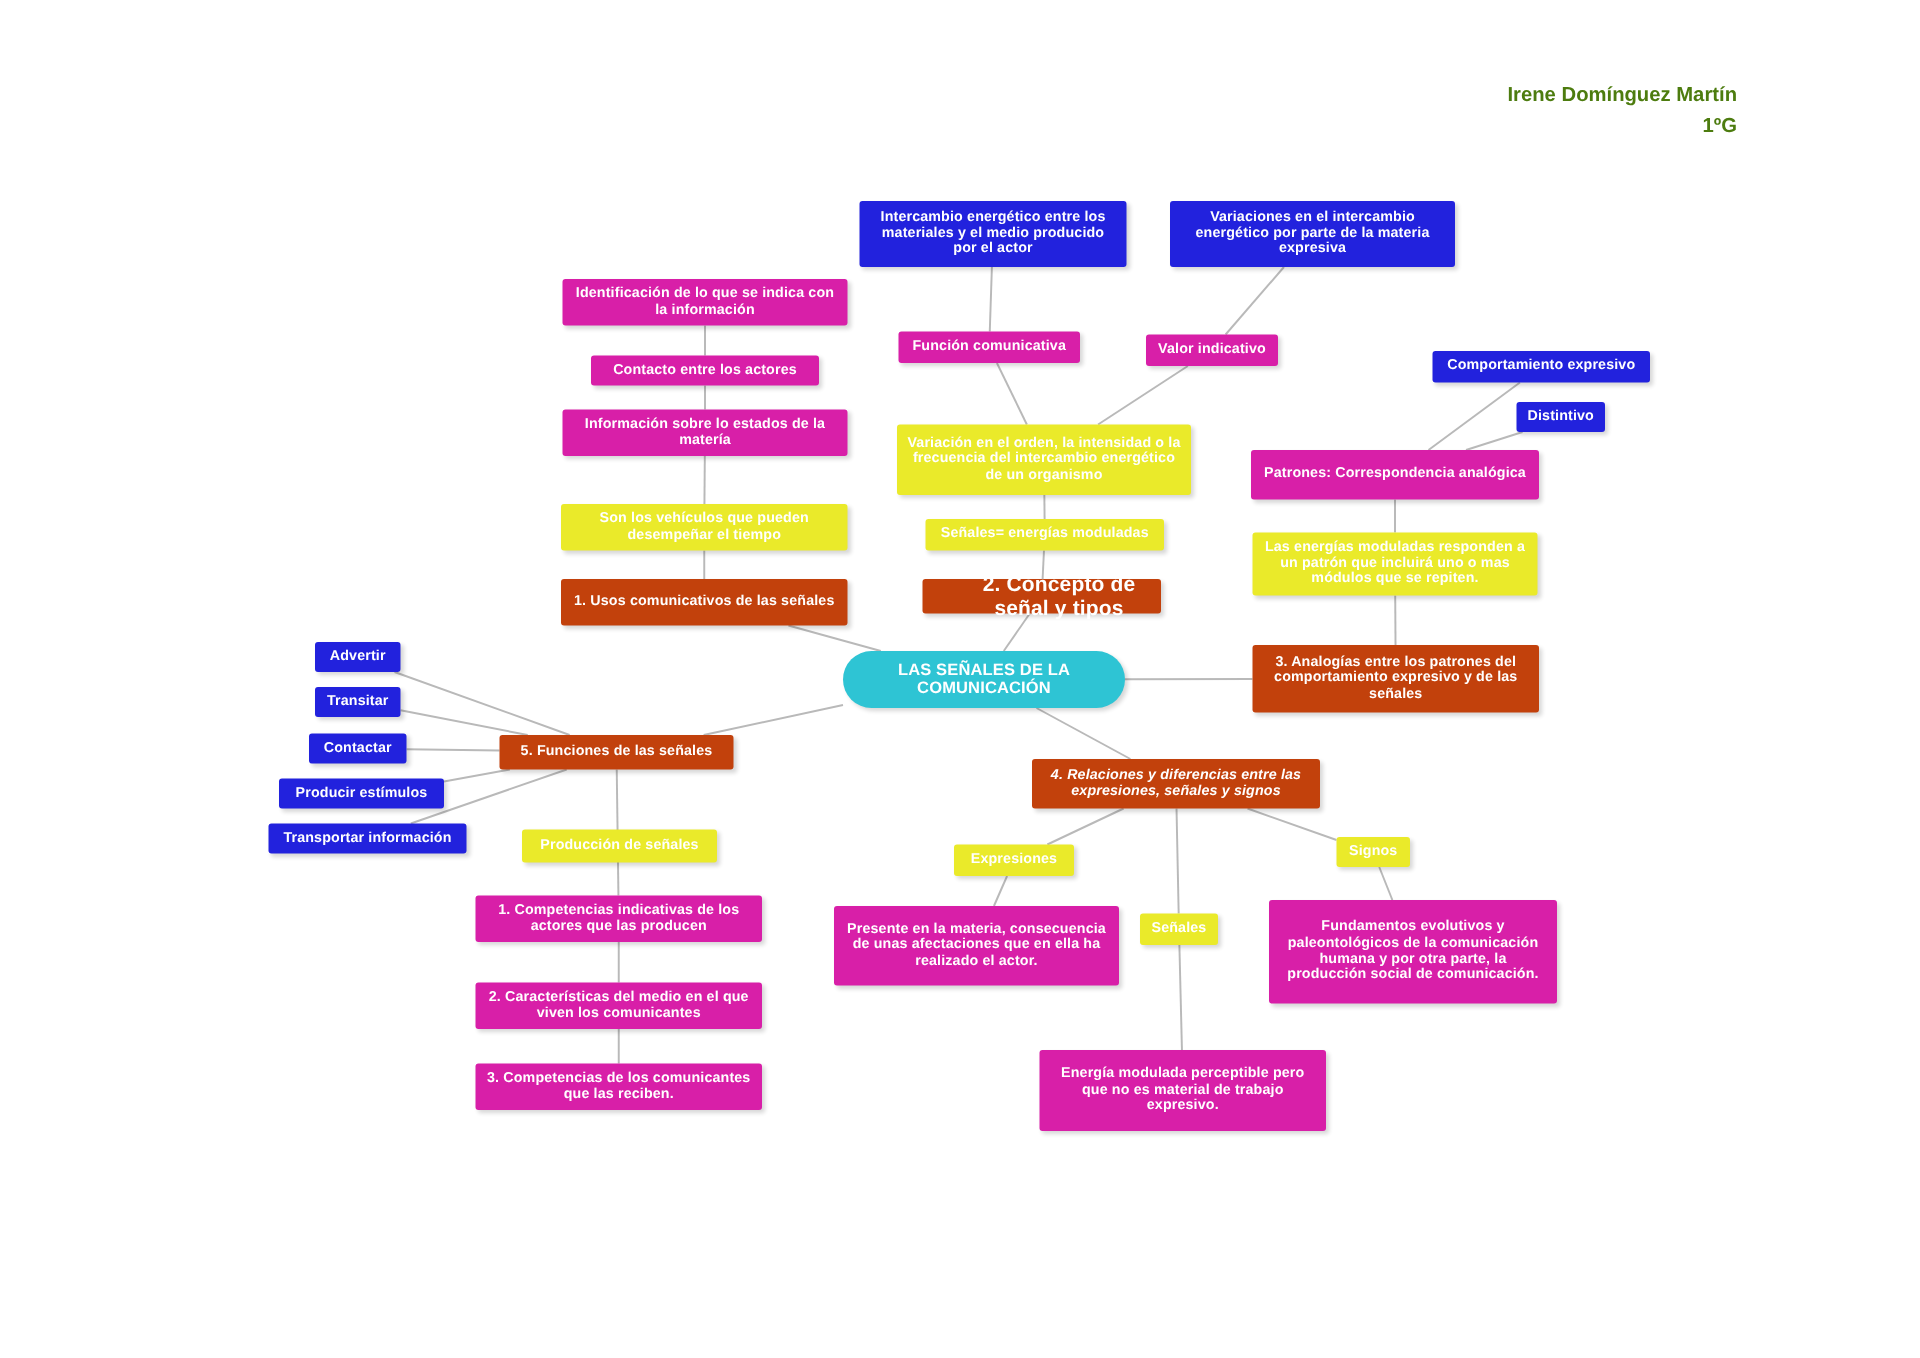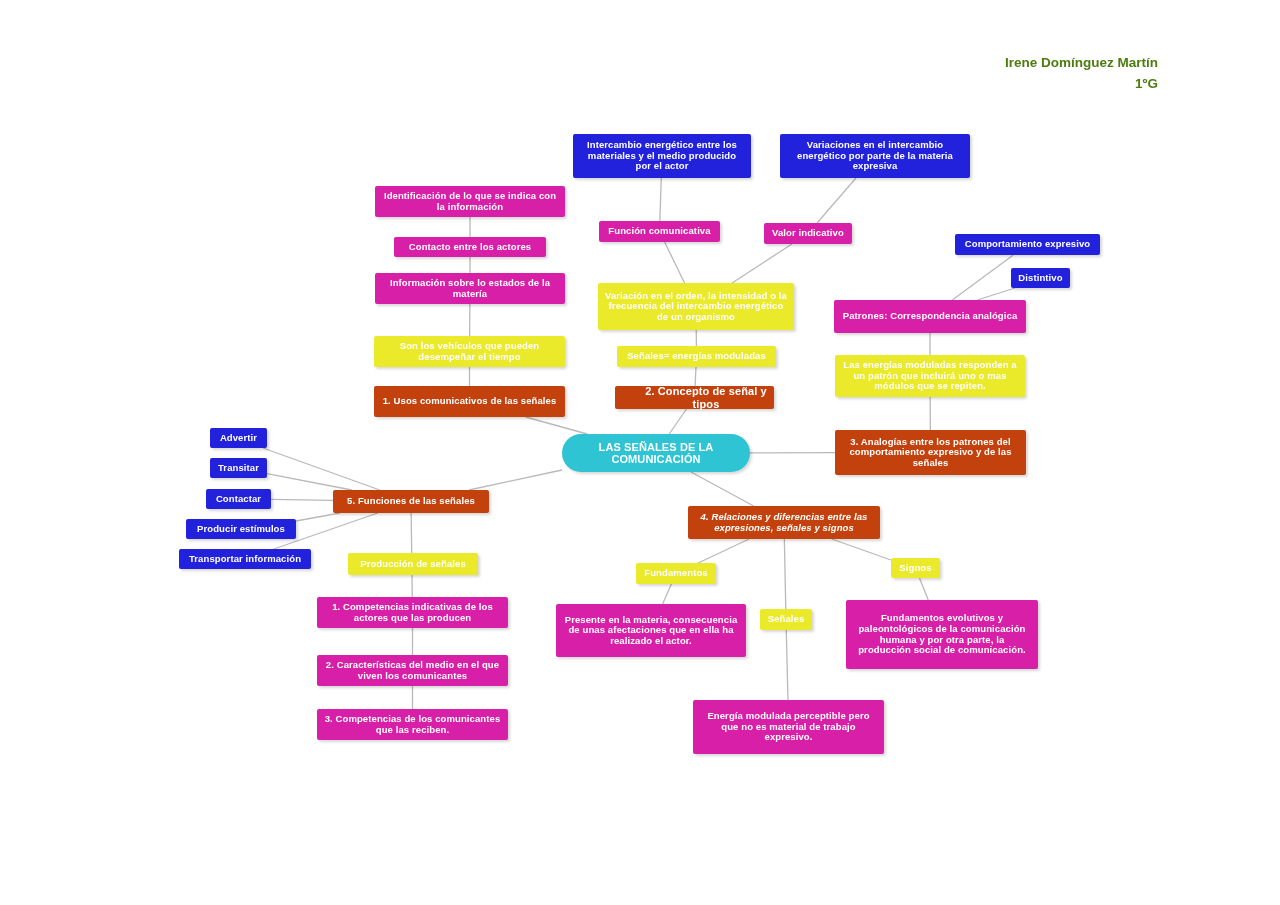--- a/index.html
+++ b/index.html
@@ -116,33 +116,33 @@
     <div class="node c-blue" style="left: 955px; top: 234px; width: 145px; height: 21px; font-size: 9.5px;">Comportamiento expresivo</div>
     <div class="node c-magenta" style="left: 394px; top: 237px; width: 152px; height: 20px; font-size: 9.5px;">Contacto entre los actores</div>
     <div class="node c-blue" style="left: 1011px; top: 268px; width: 59px; height: 20px; font-size: 9.5px;">Distintivo</div>
     <div class="node c-magenta" style="left: 375px; top: 273px; width: 190px; height: 31px; font-size: 9.5px;">Información sobre lo estados de la matería</div>
     <div class="node c-yellow" style="left: 598px; top: 283px; width: 196px; height: 47px; font-size: 9.5px;">Variación en el orden, la intensidad o la frecuencia del intercambio energético de un organismo</div>
     <div class="node c-magenta" style="left: 834px; top: 300px; width: 192px; height: 33px; font-size: 9.5px;">Patrones: Correspondencia analógica</div>
     <div class="node c-yellow" style="left: 374px; top: 336px; width: 191px; height: 31px; font-size: 9.5px;">Son los vehículos que pueden desempeñar el tiempo</div>
     <div class="node c-yellow" style="left: 617px; top: 346px; width: 159px; height: 21px; font-size: 9.5px;">Señales= energías moduladas</div>
     <div class="node c-yellow" style="left: 835px; top: 355px; width: 190px; height: 42px; font-size: 9.5px;">Las energías moduladas responden a un patrón que incluirá uno o mas módulos que se repiten.</div>
     <div class="node c-green" style="left: 374px; top: 386px; width: 191px; height: 31px; font-size: 9.5px;">1. Usos comunicativos de las señales</div>
-    <div class="node c-green" style="left: 615px; top: 386px; width: 159px; height: 23px; font-size: 11px; padding-left: 29px;">2. Concepto de señal y tipos</div>
+    <div class="node c-green" style="left: 615px; top: 386px; width: 159px; height: 23px; font-size: 14px; padding-left: 29px;">2. Concepto de señal y tipos</div>
     <div class="node c-green" style="left: 835px; top: 430px; width: 191px; height: 45px; font-size: 9.5px;">3. Analogías entre los patrones del comportamiento expresivo y de las señales</div>
     <div class="node c-blue" style="left: 210px; top: 428px; width: 57px; height: 20px; font-size: 9.5px;">Advertir</div>
     <div class="node c-teal" style="left: 562px; top: 434px; width: 188px; height: 38px; font-size: 11px;">LAS SEÑALES DE LA COMUNICACIÓN</div>
     <div class="node c-blue" style="left: 210px; top: 458px; width: 57px; height: 20px; font-size: 9.5px;">Transitar</div>
     <div class="node c-blue" style="left: 206px; top: 489px; width: 65px; height: 20px; font-size: 9.5px;">Contactar</div>
     <div class="node c-green" style="left: 333px; top: 490px; width: 156px; height: 23px; font-size: 9.5px;">5. Funciones de las señales</div>
     <div class="node c-blue" style="left: 186px; top: 519px; width: 110px; height: 20px; font-size: 9.5px;">Producir estímulos</div>
     <div class="node c-green" style="left: 688px; top: 506px; width: 192px; height: 33px; font-size: 9.5px; font-style: italic;">4. Relaciones y diferencias entre las expresiones, señales y signos</div>
     <div class="node c-blue" style="left: 179px; top: 549px; width: 132px; height: 20px; font-size: 9.5px;">Transportar información</div>
     <div class="node c-yellow" style="left: 348px; top: 553px; width: 130px; height: 22px; font-size: 9.5px;">Producción de señales</div>
     <div class="node c-yellow" style="left: 891px; top: 558px; width: 49px; height: 20px; font-size: 9.5px;">Signos</div>
-    <div class="node c-yellow" style="left: 636px; top: 563px; width: 80px; height: 21px; font-size: 9.5px;">Fundamentos</div>
+    <div class="node c-yellow" style="left: 636px; top: 563px; width: 80px; height: 21px; font-size: 9.5px;">Expresiones</div>
     <div class="node c-magenta" style="left: 317px; top: 597px; width: 191px; height: 31px; font-size: 9.5px;">1. Competencias indicativas de los actores que las producen</div>
     <div class="node c-yellow" style="left: 760px; top: 609px; width: 52px; height: 21px; font-size: 9.5px;">Señales</div>
     <div class="node c-magenta" style="left: 556px; top: 604px; width: 190px; height: 53px; font-size: 9.5px;">Presente en la materia, consecuencia de unas afectaciones que en ella ha realizado el actor.</div>
     <div class="node c-magenta" style="left: 846px; top: 600px; width: 192px; height: 69px; font-size: 9.5px;">Fundamentos evolutivos y paleontológicos de la comunicación humana y por otra parte, la producción social de comunicación.</div>
     <div class="node c-magenta" style="left: 317px; top: 655px; width: 191px; height: 31px; font-size: 9.5px;">2. Características del medio en el que viven los comunicantes</div>
     <div class="node c-magenta" style="left: 693px; top: 700px; width: 191px; height: 54px; font-size: 9.5px;">Energía modulada perceptible pero que no es material de trabajo expresivo.</div>
     <div class="node c-magenta" style="left: 317px; top: 709px; width: 191px; height: 31px; font-size: 9.5px;">3. Competencias de los comunicantes que las reciben.</div>
   </div>
 
 </body></html>

